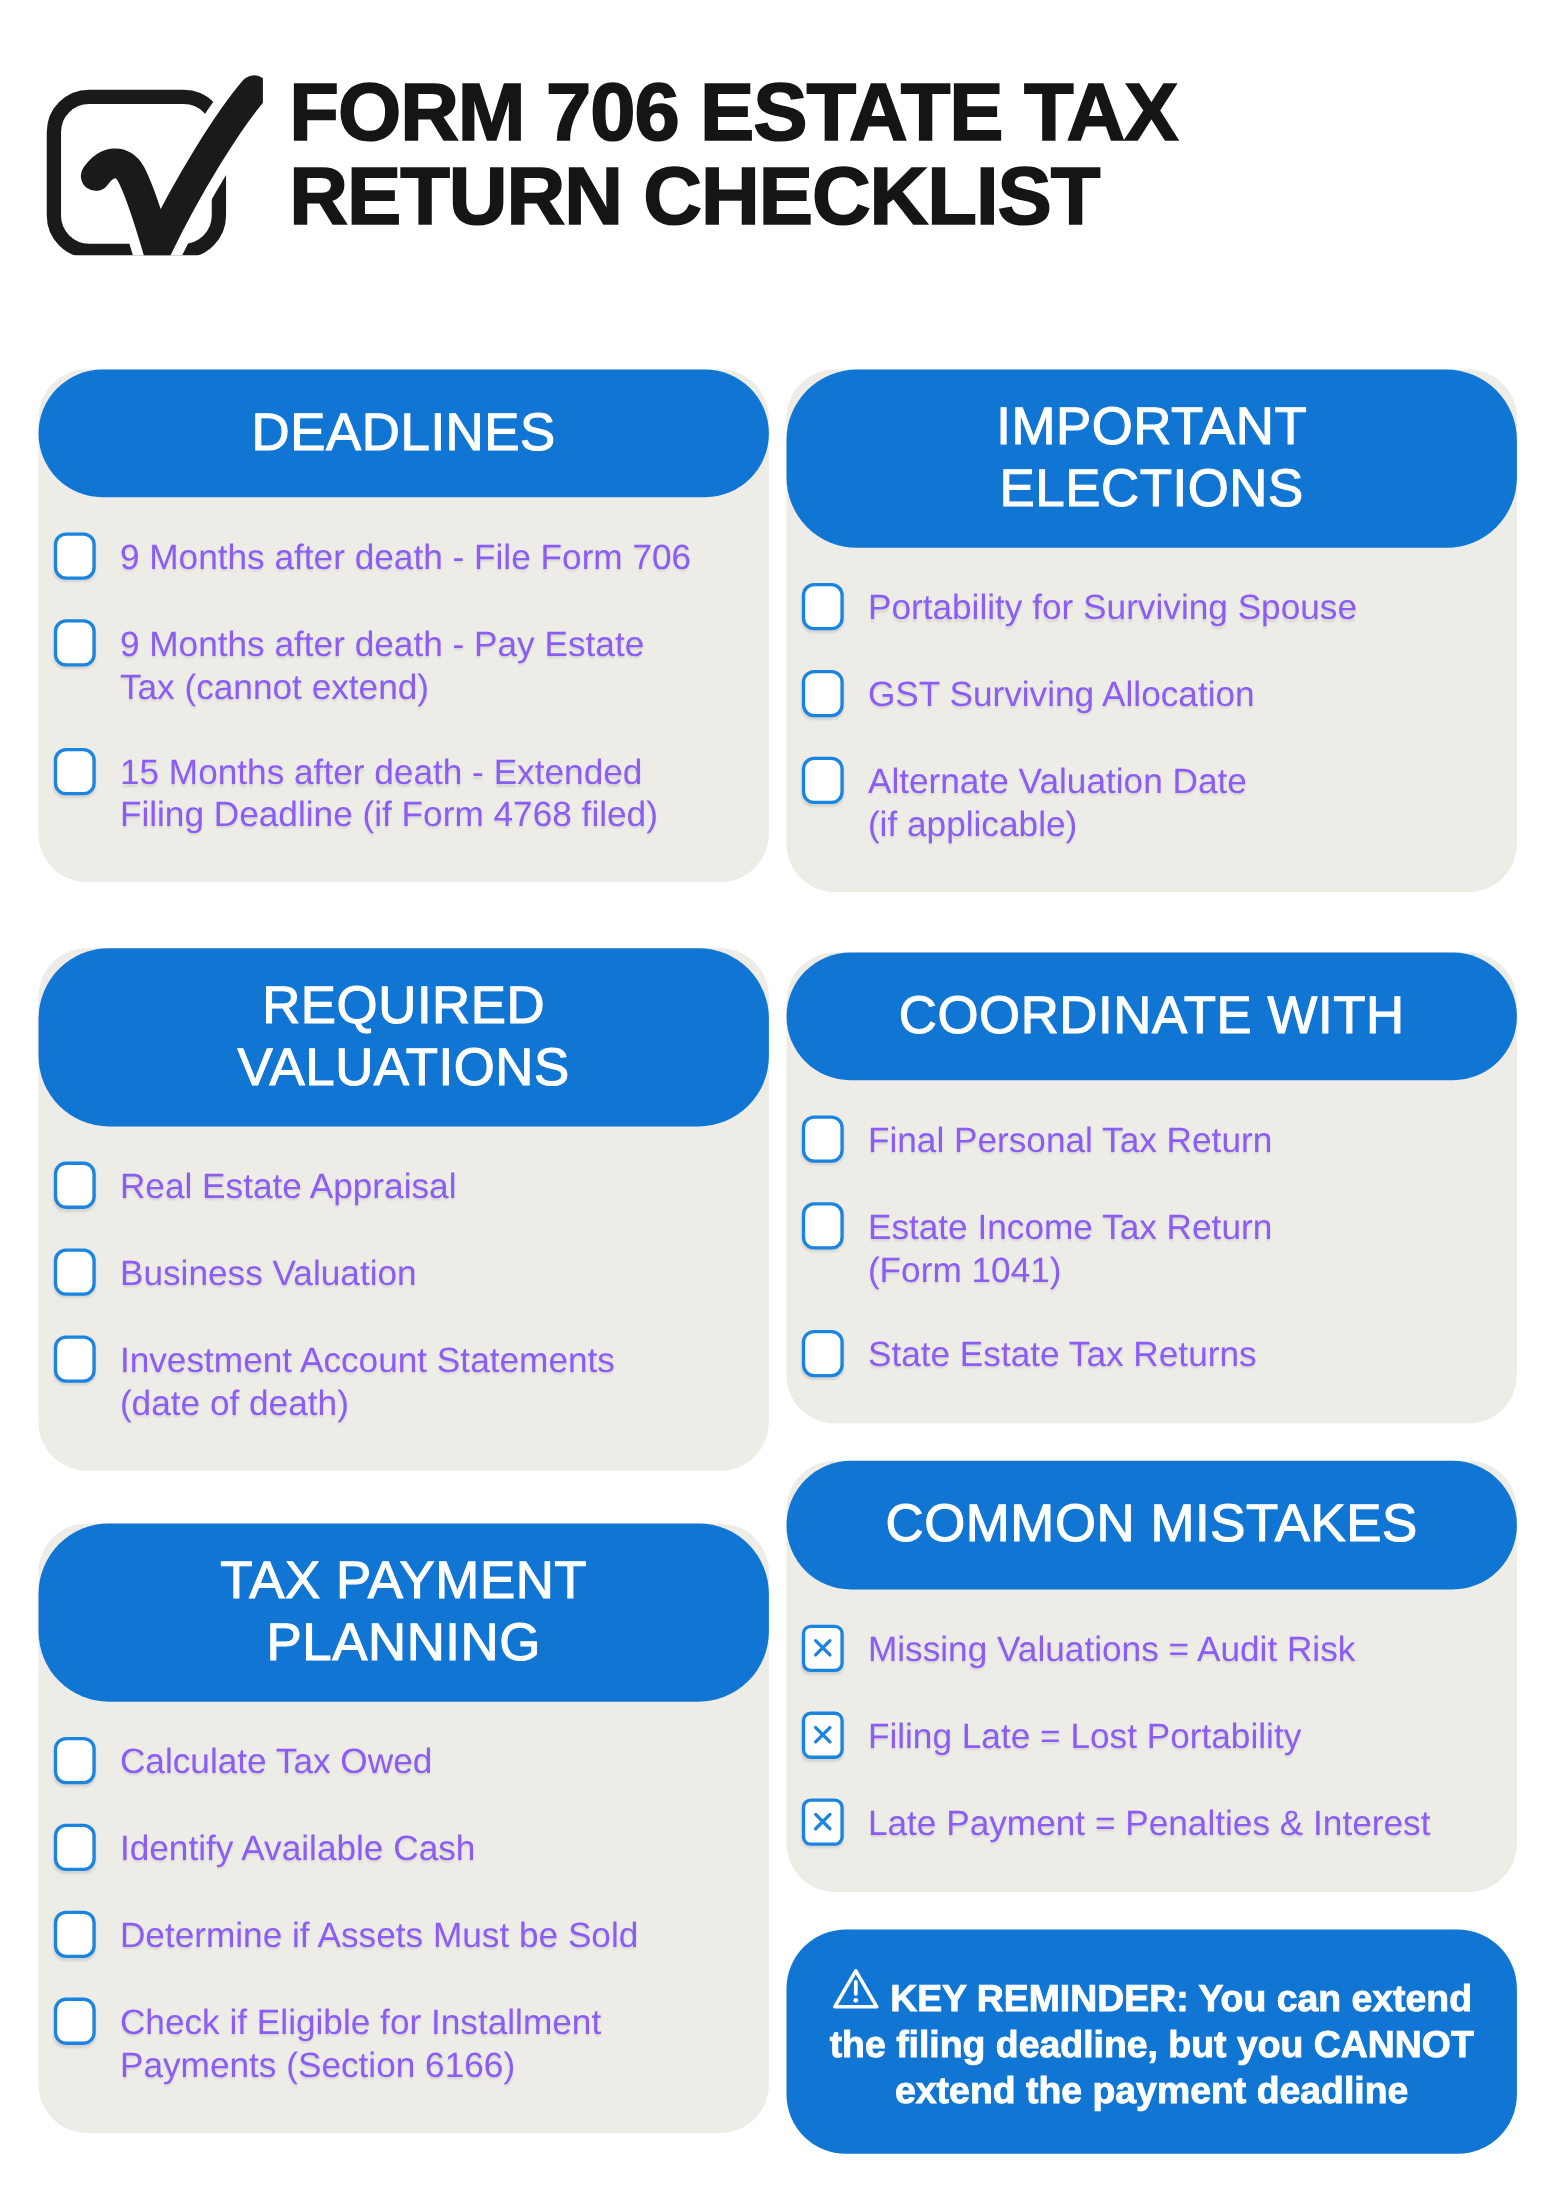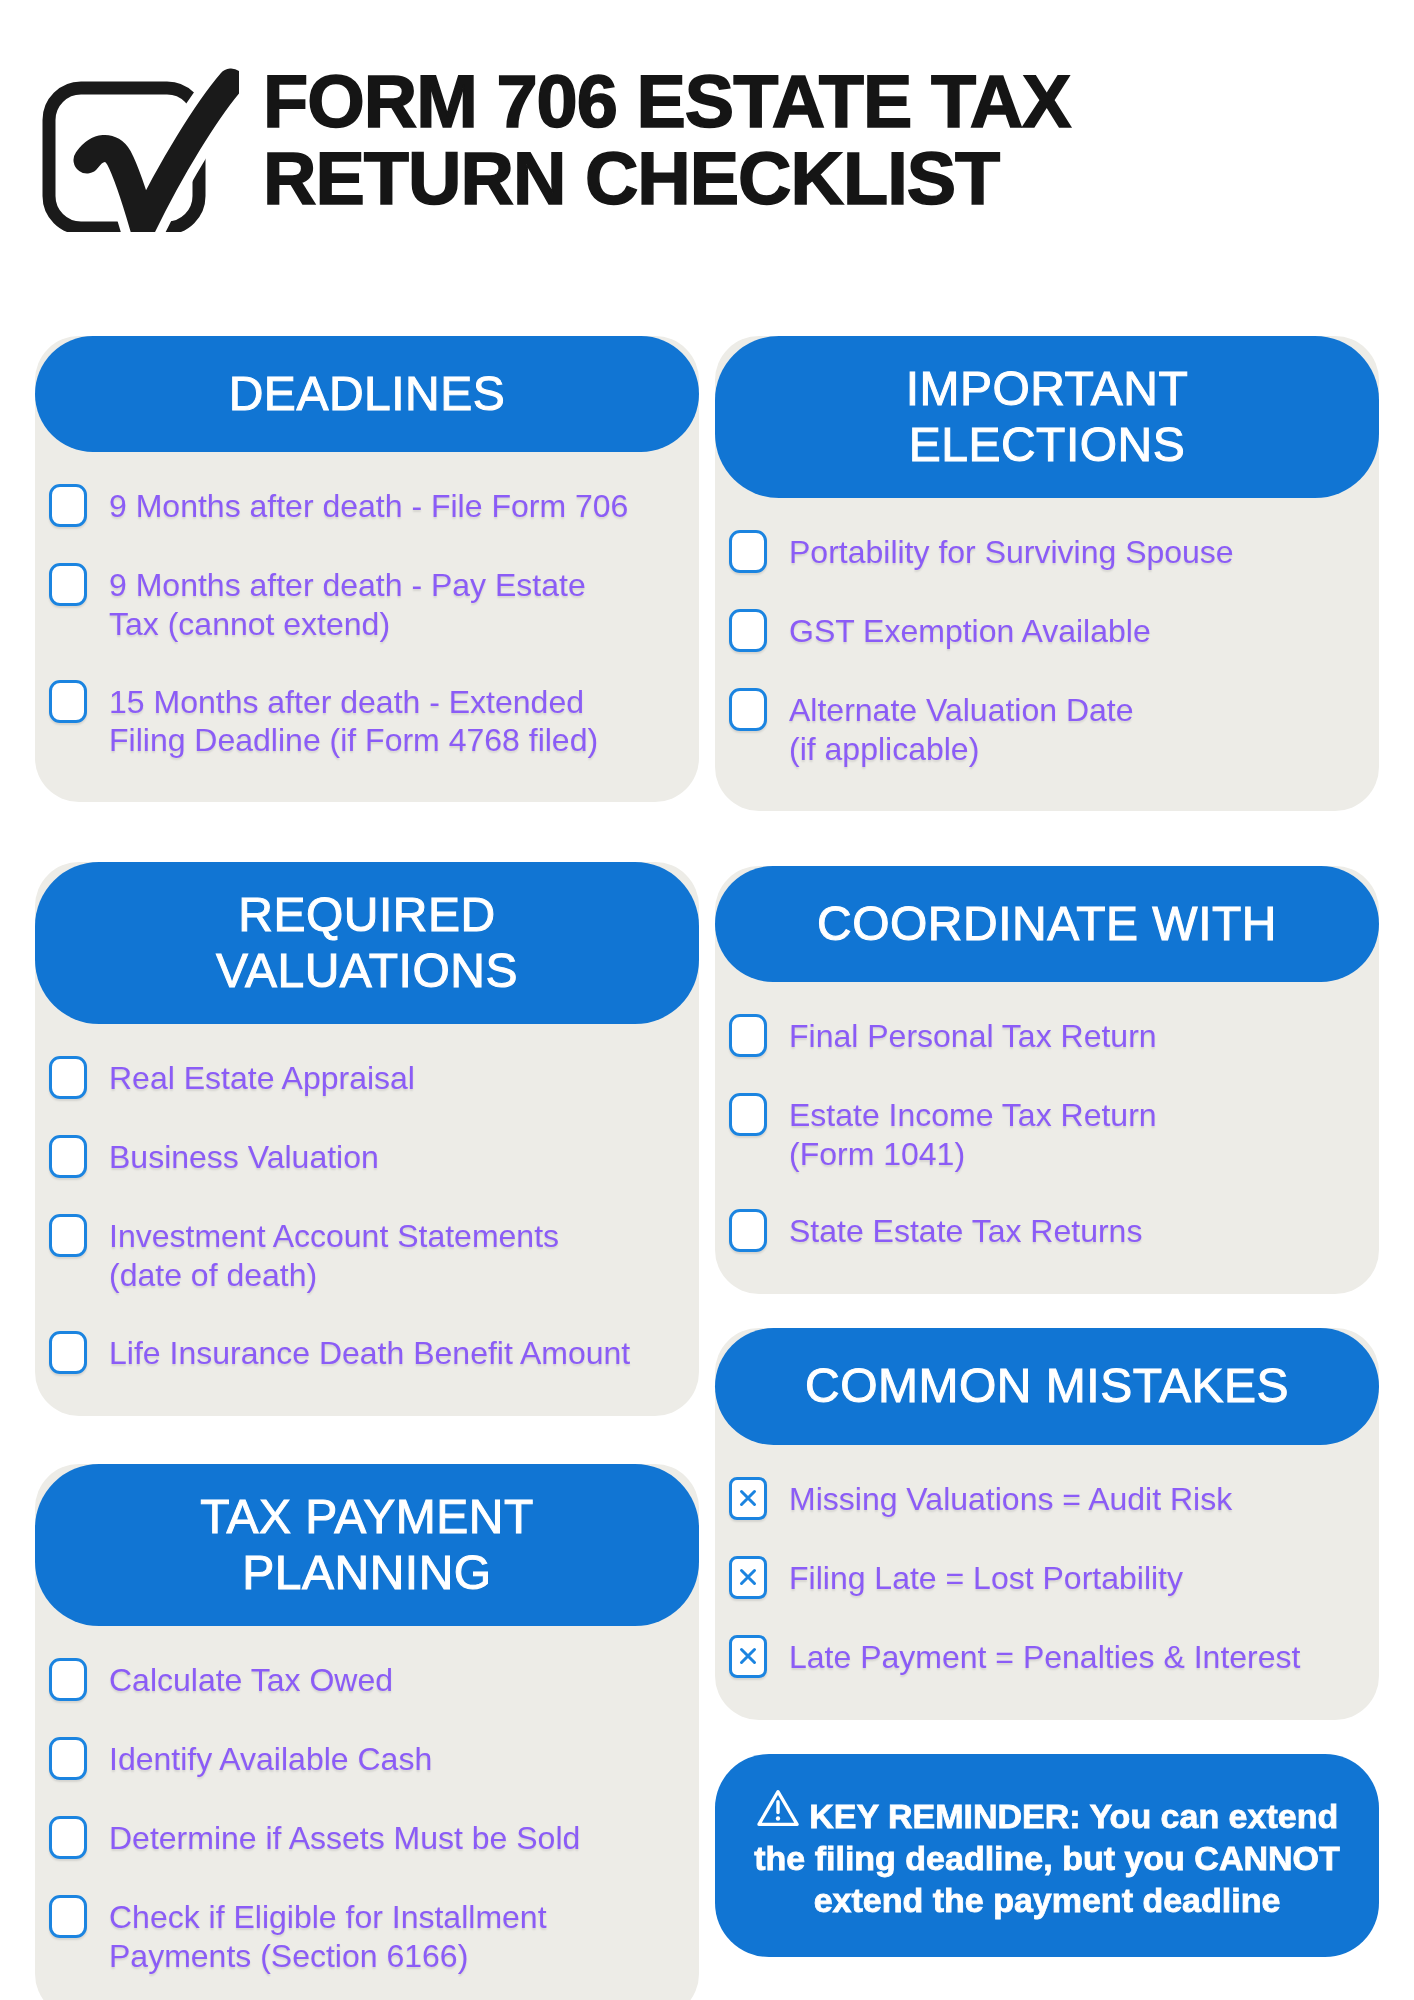--- a/index.html
+++ b/index.html
@@ -147,26 +147,20 @@
               <span>Business Valuation</span>
             </div>
           </div>
           <div class="item">
             <div class="checkbox"></div>
             <div class="item-text">
               <span>Investment Account Statements</span>
               <span>(date of death)</span>
             </div>
           </div>
-          <div class="item">
-            <div class="checkbox"></div>
-            <div class="item-text">
-              <span>Life Insurance Death Benefit Amount</span>
-            </div>
-          </div>
         </div>
       </div>
 
       <div class="card mt-48">
         <div class="pill two-line">
           <span>TAX PAYMENT</span>
           <span>PLANNING</span>
         </div>
         <div class="card-body">
           <div class="item">
@@ -208,21 +202,21 @@
         <div class="card-body">
           <div class="item">
             <div class="checkbox"></div>
             <div class="item-text">
               <span>Portability for Surviving Spouse</span>
             </div>
           </div>
           <div class="item">
             <div class="checkbox"></div>
             <div class="item-text">
-              <span>GST Exemption Available</span>
+              <span>GST Surviving Allocation</span>
             </div>
           </div>
           <div class="item">
             <div class="checkbox"></div>
             <div class="item-text">
               <span>Alternate Valuation Date</span>
               <span>(if applicable)</span>
             </div>
           </div>
         </div>

